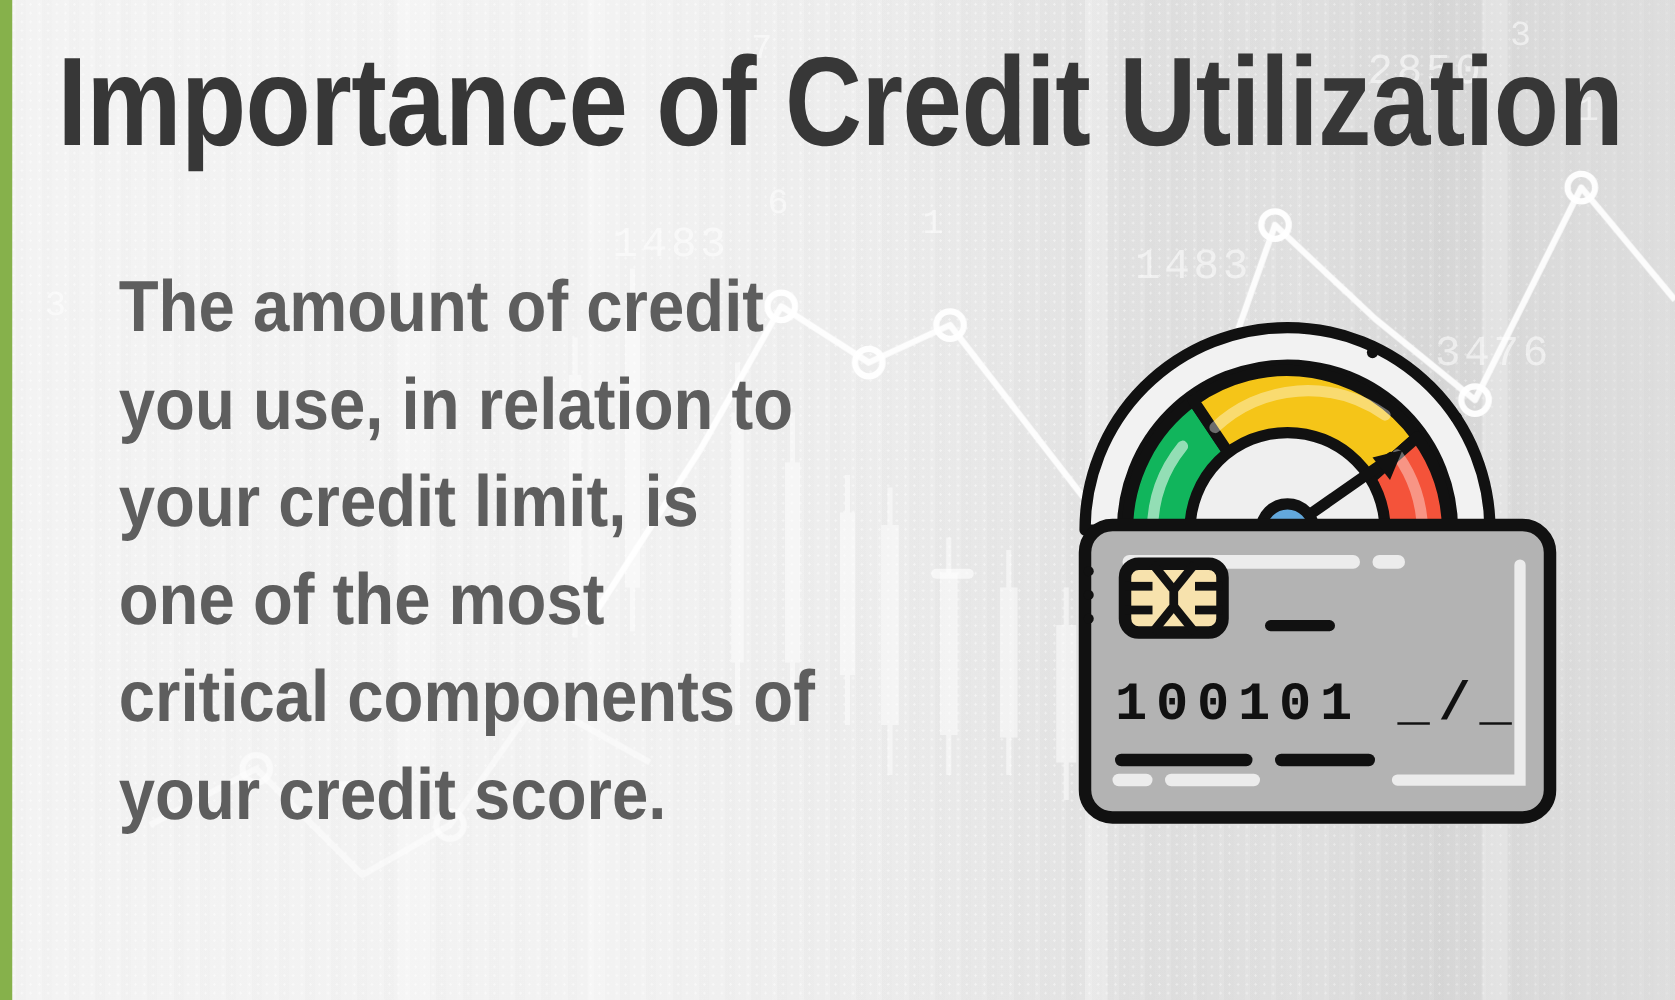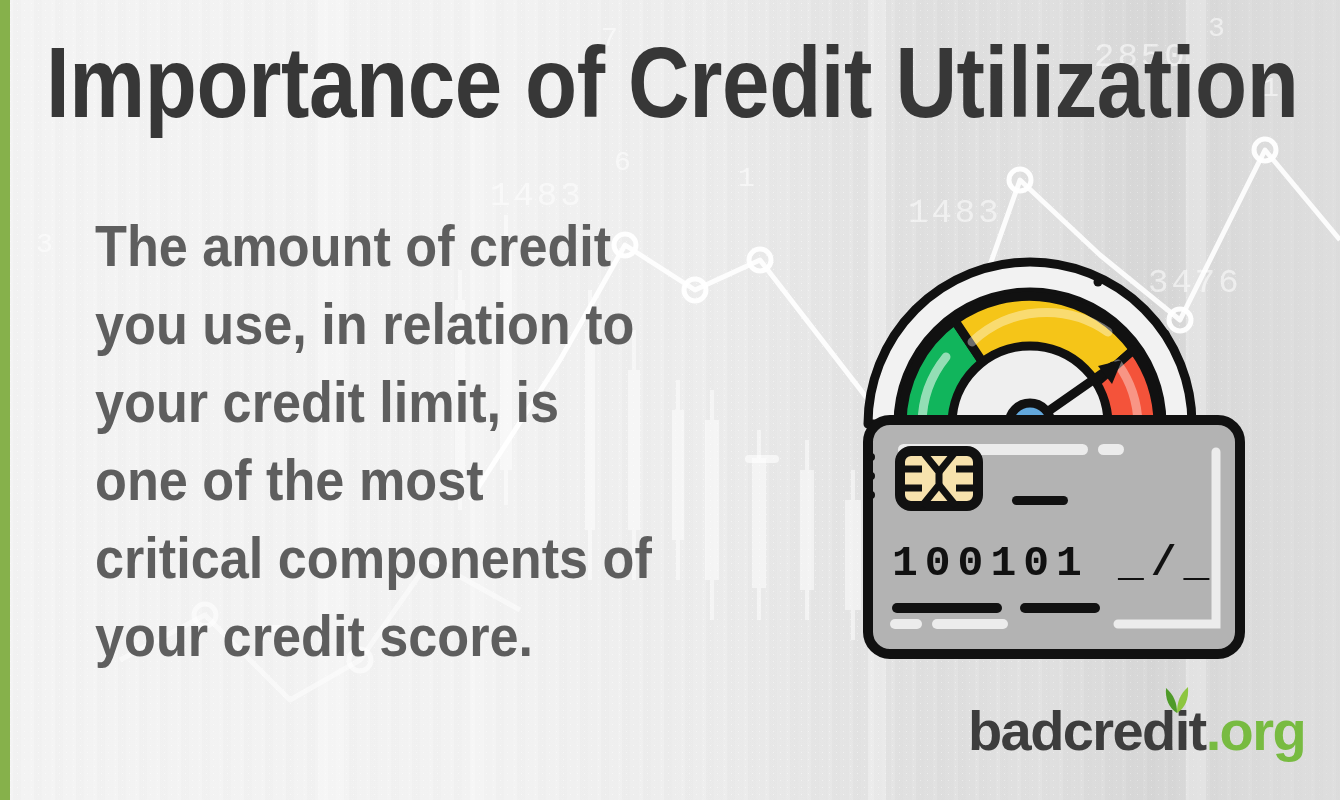--- a/index.html
+++ b/index.html
@@ -306,21 +306,14 @@
       <text x="32" y="337" font-family="Liberation Mono, monospace" font-weight="700" font-size="43" letter-spacing="7" fill="#111111">100101</text>
       <text x="258" y="337" font-family="Liberation Mono, monospace" font-weight="700" font-size="43" letter-spacing="7" fill="#111111">_/_</text>
 
       <g fill="#111111">
         <rect x="32" y="365" width="110" height="10" rx="5"></rect>
         <rect x="160" y="365" width="80" height="10" rx="5"></rect>
       </g>
     </g>
   </svg>
 
-  <div class="logo">
-    <span class="word">badcredit</span><span class="tld">.org</span>
-    <svg class="leaf" viewBox="0 0 26 26">
-      <path d="M13 26 C 13 16, 10 8, 2 1 C 1 12, 5 21, 13 26 Z" fill="#4e9a28"></path>
-      <path d="M13 26 C 13 15, 16 7, 24 0 C 25 12, 21 21, 13 26 Z" fill="#8dc63f"></path>
-    </svg>
-  </div>
 
 </div>
 
 </body></html>

